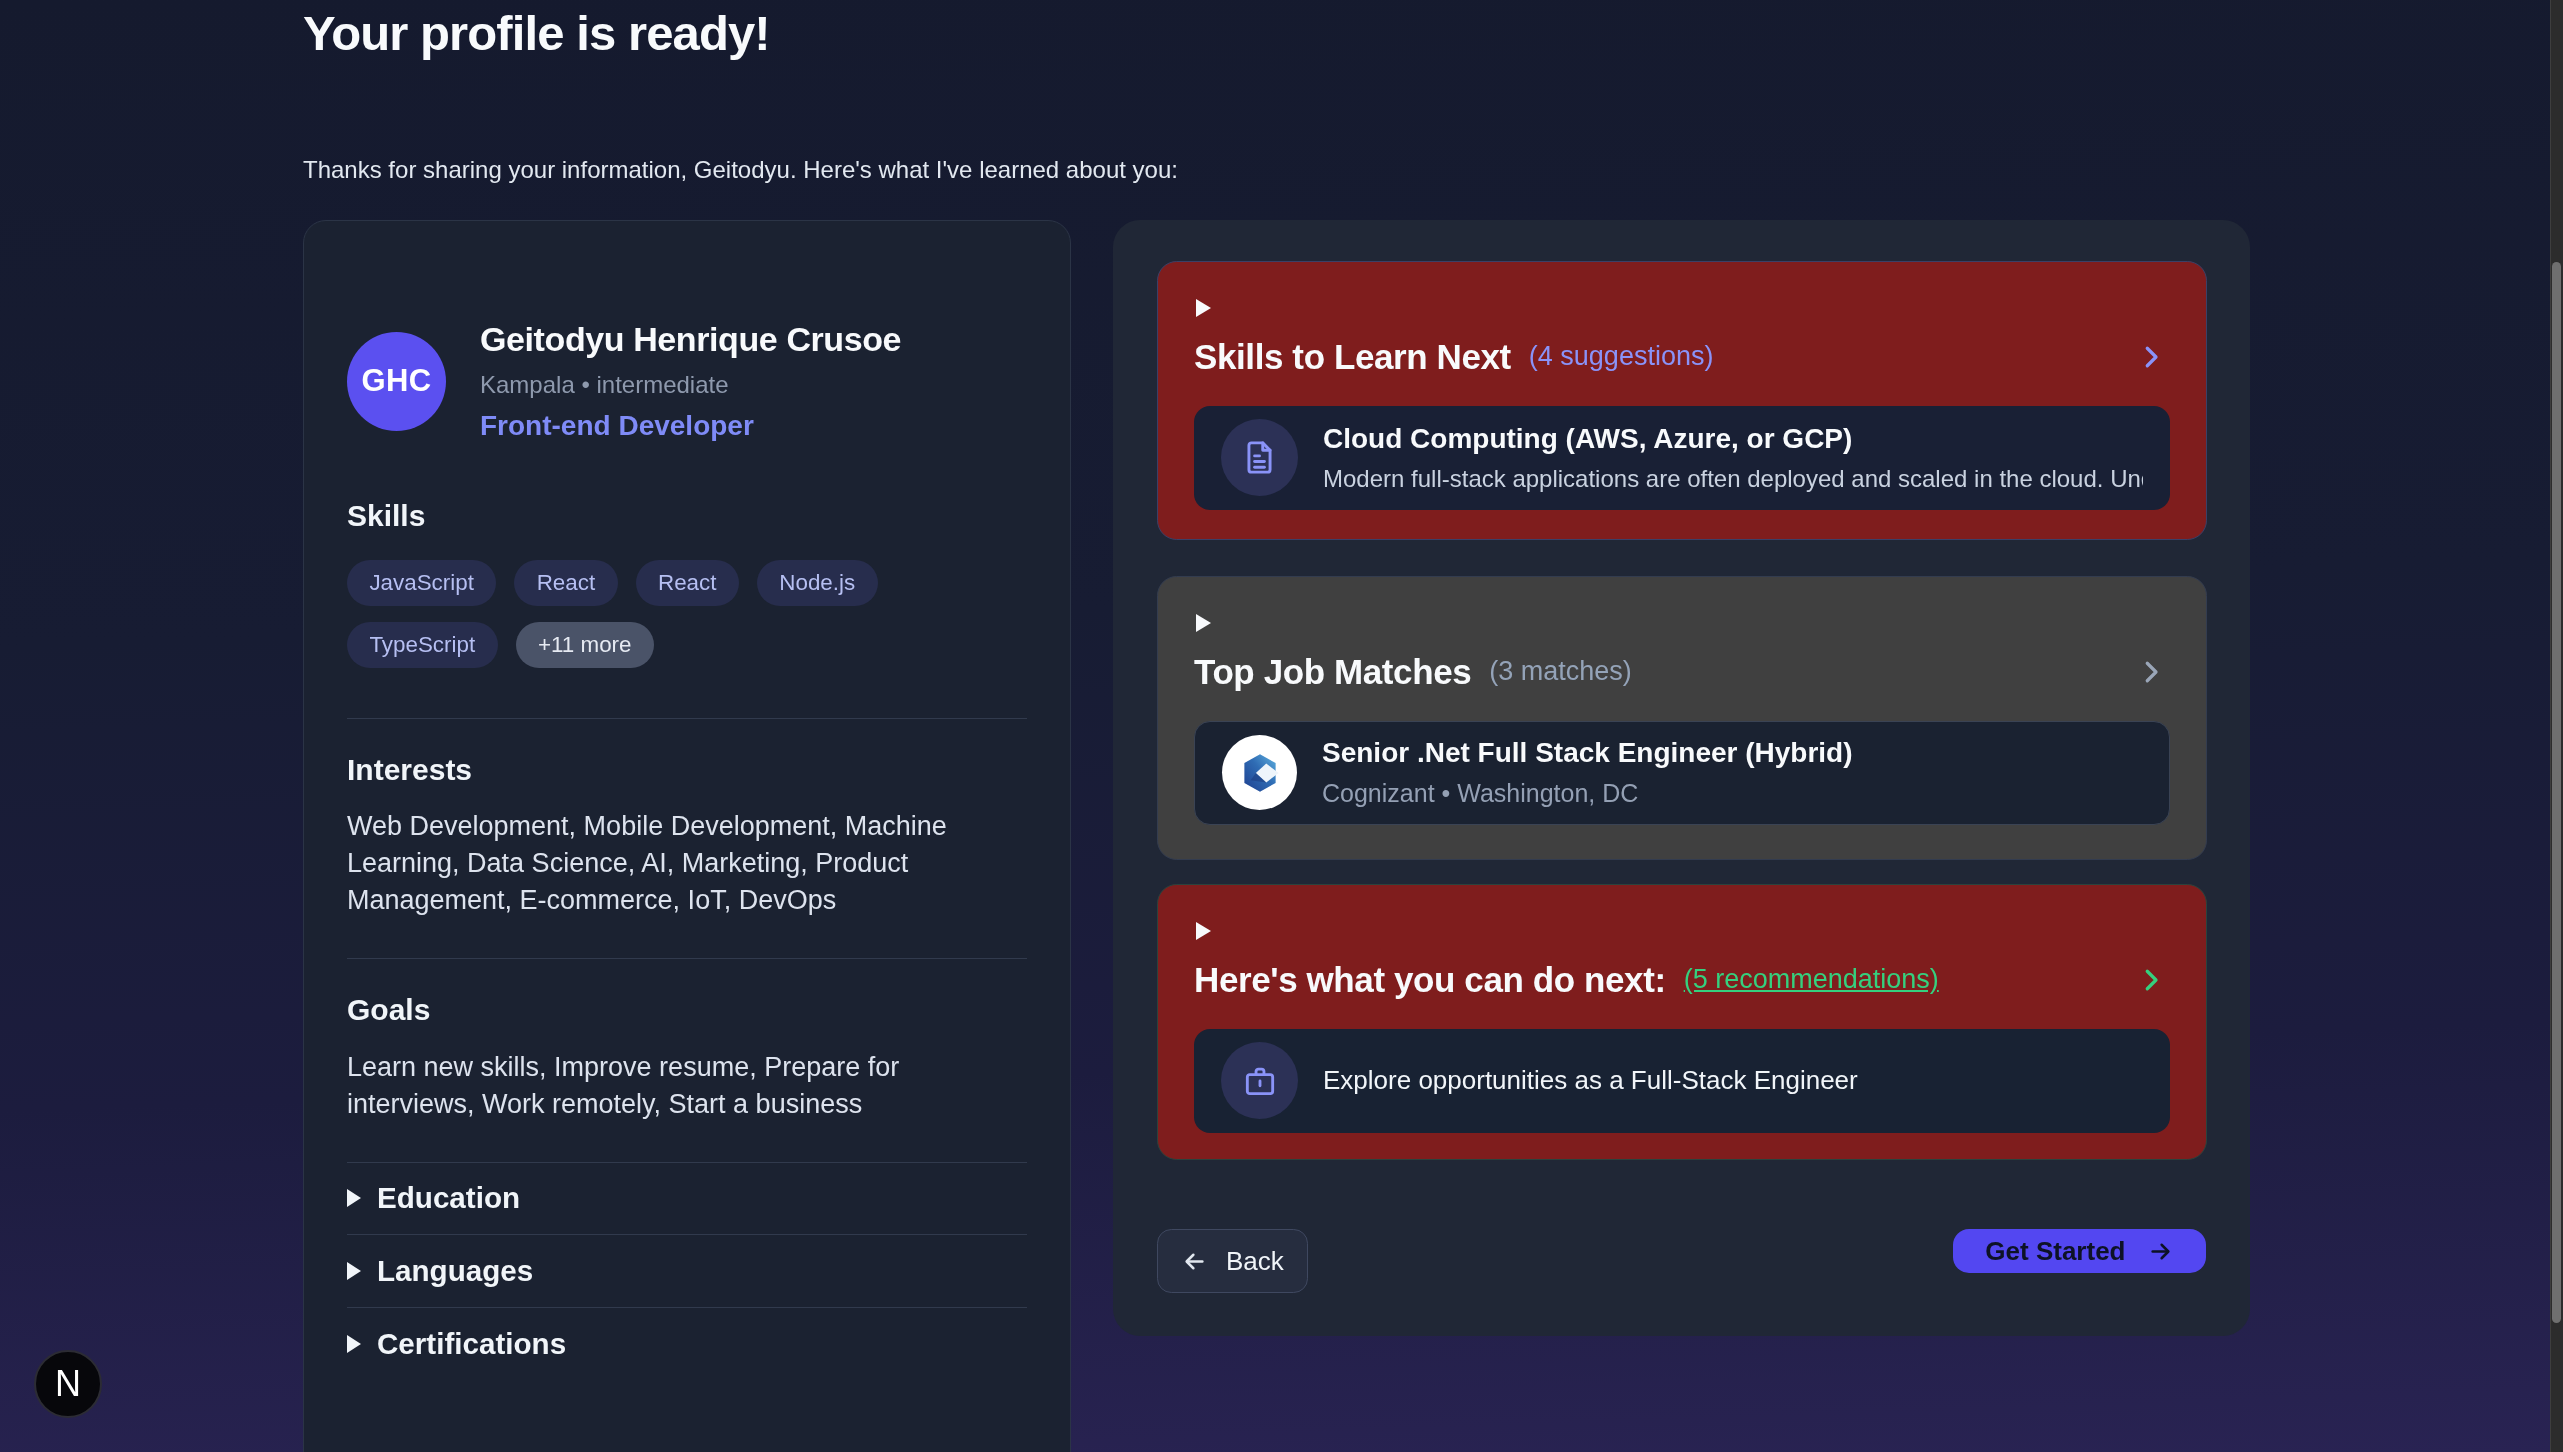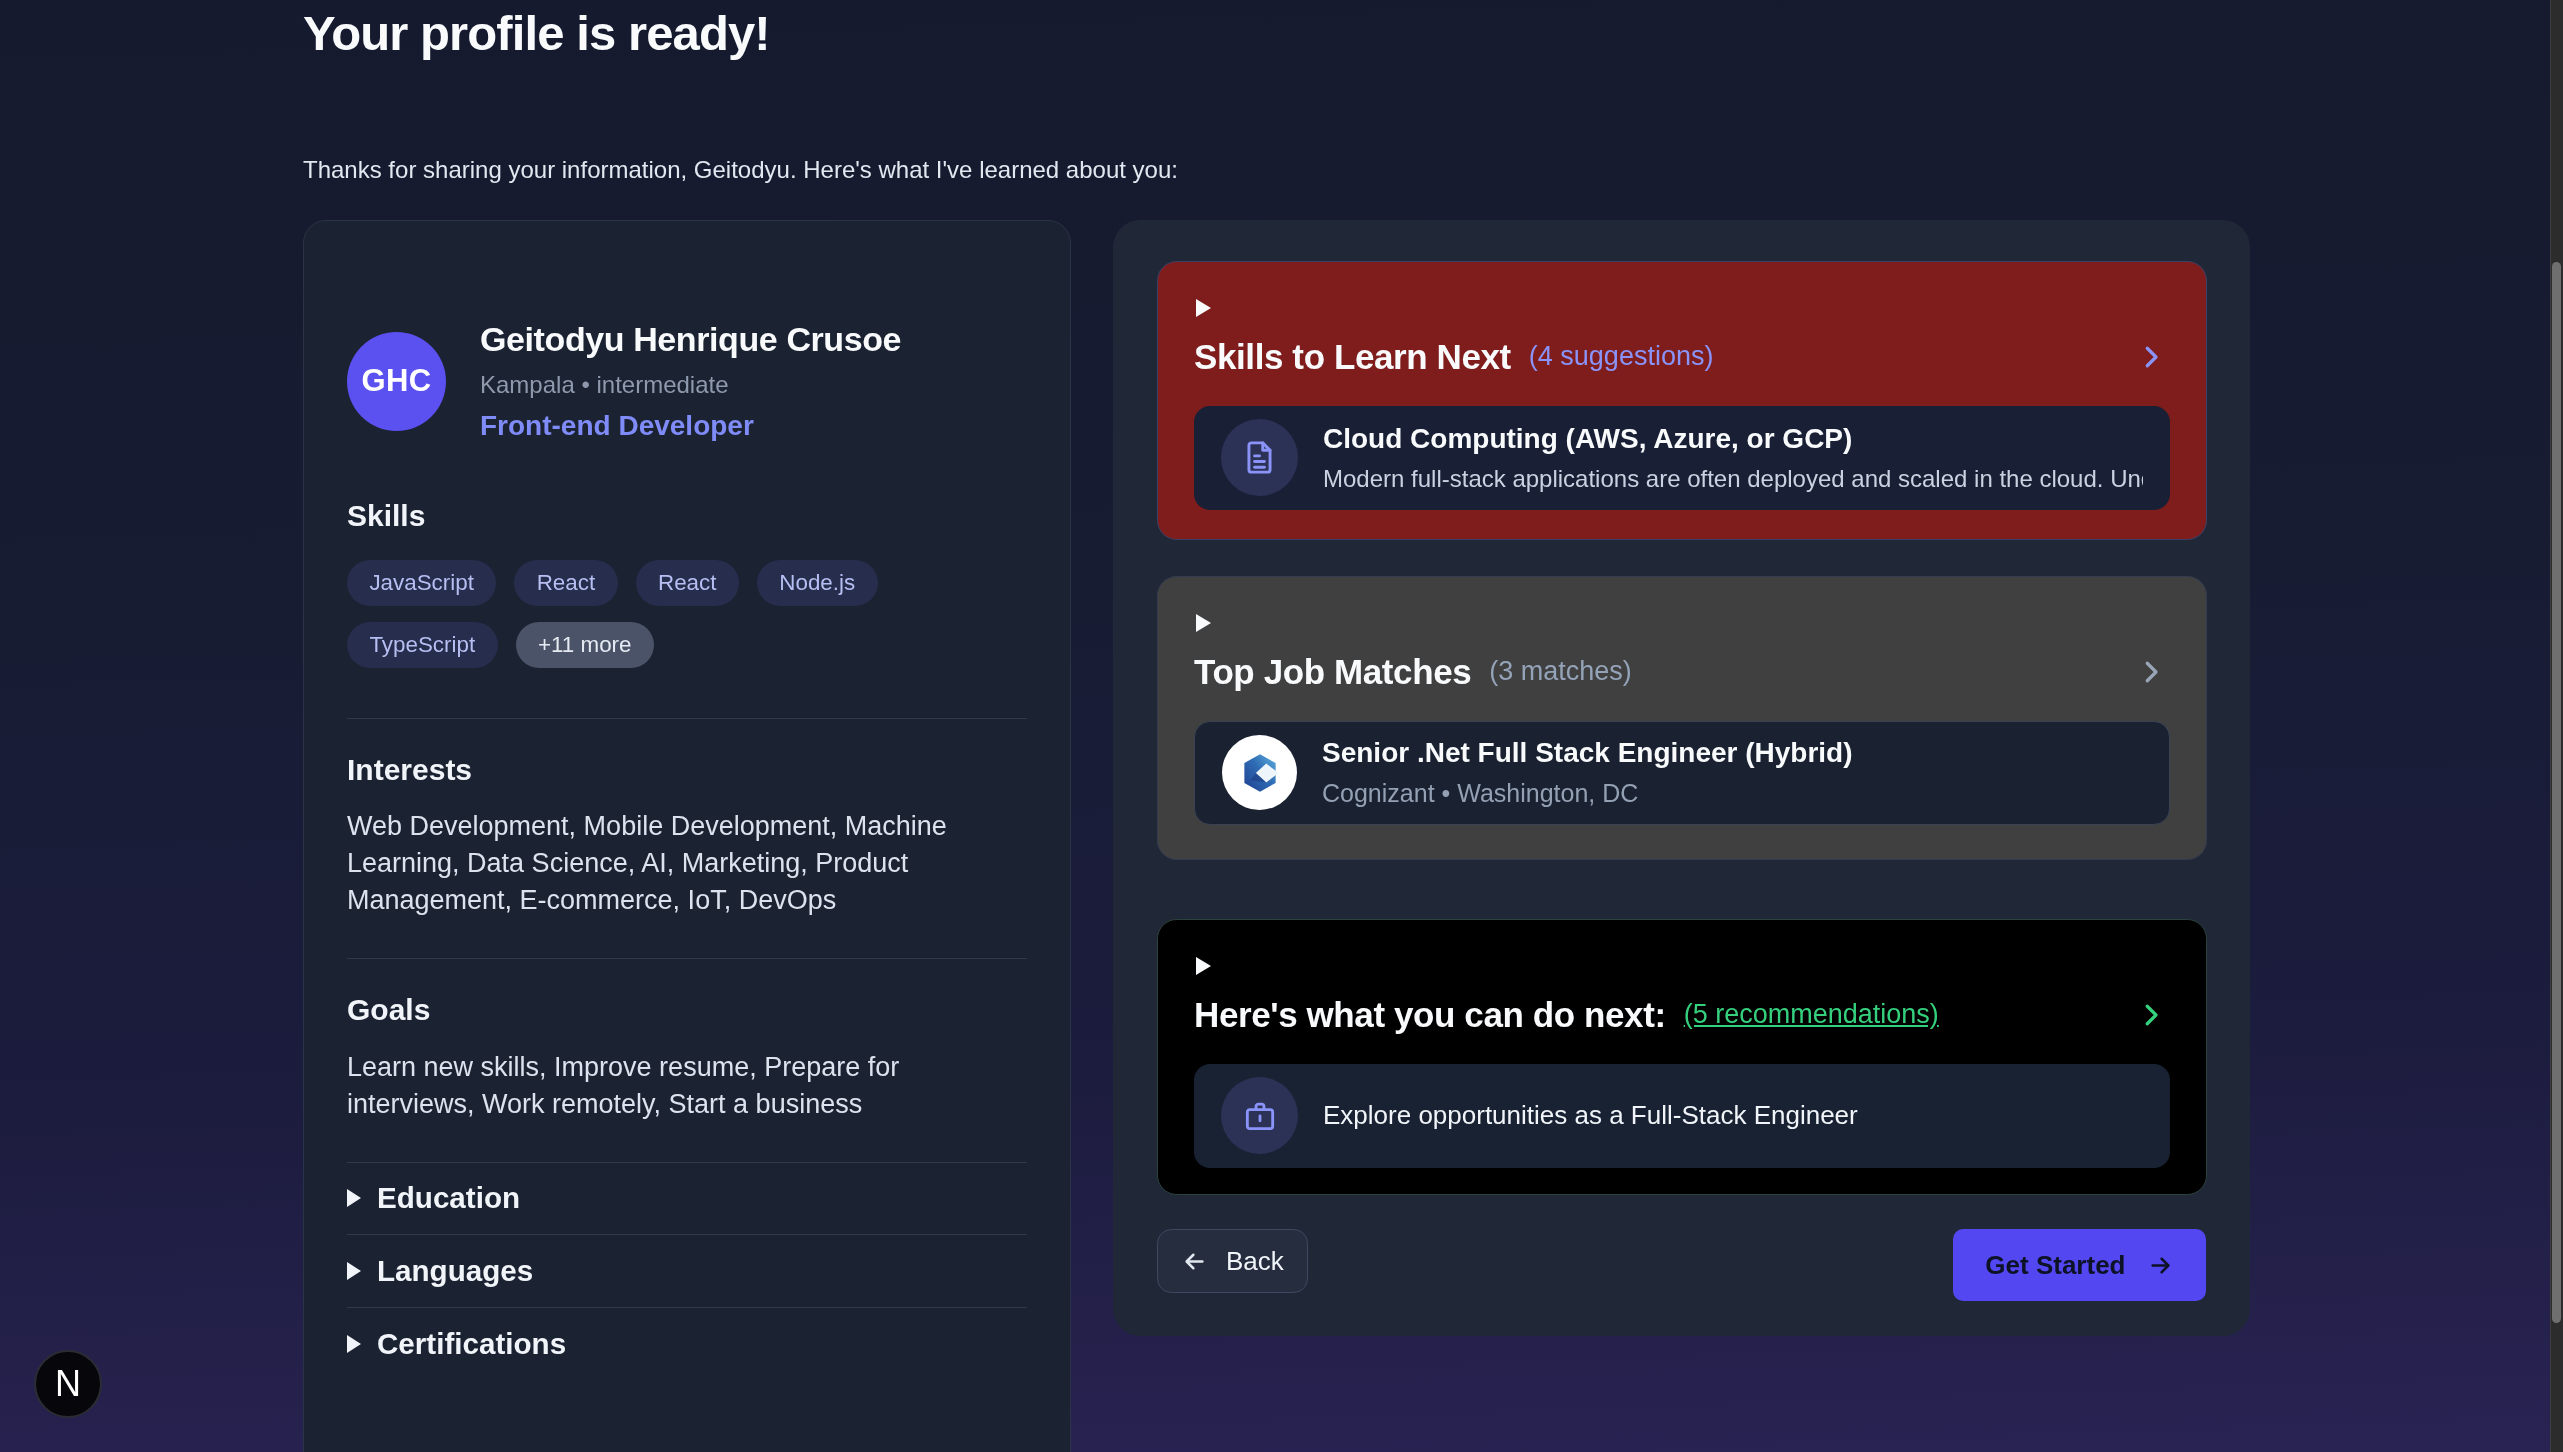--- a/index.html
+++ b/index.html
@@ -37,21 +37,21 @@
   .tri{width:0;height:0;border-top:9.9px solid transparent;border-bottom:9.9px solid transparent;border-left:14.3px solid #f1f5f9;margin-right:16px;}
   .accordion-label{font-size:29.6px;font-weight:700;color:#f1f5f9;}
   
   .insights-panel{
     position:absolute;left:1113px;top:220px;width:1137px;height:1116px;
     background:#202736;border-radius:27px;box-sizing:border-box;
   }
   .insight-card{position:absolute;left:44px;width:1050px;border-radius:19.7px;padding:30px 36px;box-sizing:border-box;}
   .card-skills{top:41px;height:279px;background:#7f1d1d;border:0.9px solid #3a4067;}
   .card-jobs{top:356px;height:284px;background:#404040;border:0.9px solid #333c4f;}
-  .card-next{top:699px;height:276px;background:#000000;border:0.9px solid #2b423d;}
+  .card-next{top:664px;height:276px;background:#7f1d1d;border:0.9px solid #2b423d;}
   .card-marker{width:0;height:0;border-top:9.9px solid transparent;border-bottom:9.9px solid transparent;border-left:15px solid #f8fafc;margin:7.2px 0 19.7px 1.8px;}
   .card-head{display:flex;align-items:center;}
   .card-title{font-size:35px;font-weight:800;letter-spacing:-0.4px;color:#f8fafc;}
   .card-count{font-size:27px;margin-left:18px;}
   .count-indigo{color:#8a93f8;} .count-slate{color:#94a3b8;} .count-green{color:#35d07e;text-decoration:underline;}
   .card-chevron{margin-left:auto;margin-right:3.6px;display:flex;align-items:center;}
   .preview-item{display:flex;align-items:center;gap:25px;border-radius:16px;margin-top:29px;padding:0 27px;height:104px;box-sizing:border-box;}
   .item-skill{background:#192035;}
   .item-job{background:#1a2231;border:0.9px solid #3a4354;}
   .item-next{background:#182233;}
@@ -59,21 +59,21 @@
   .logo-circle{width:75px;height:75px;border-radius:50%;background:#ffffff;display:flex;align-items:center;justify-content:center;flex-shrink:0;}
   .item-text{min-width:0;}
   .item-title{font-size:28px;font-weight:700;color:#f8fafc;white-space:nowrap;}
   .item-desc{font-size:24px;color:#c9d2e0;margin-top:9.9px;white-space:nowrap;overflow:hidden;}
   .item-meta{font-size:25px;color:#94a0b4;margin-top:9.9px;white-space:nowrap;}
   .item-single{font-size:26px;font-weight:400;color:#f1f5f9;white-space:nowrap;}
   
   .back-btn{position:absolute;left:44px;top:1009px;height:64px;padding:0 23px;border-radius:14.3px;
     background:#262d3f;border:0.9px solid #3f4860;color:#f1f5f9;font-size:26px;font-family:inherit;
     display:inline-flex;align-items:center;gap:18px;cursor:pointer;}
-  .get-started-btn{position:absolute;right:44px;top:1009px;height:72px;padding:0 32px;border-radius:10px;
+  .get-started-btn{position:absolute;right:44px;top:1009px;height:44px;padding:0 32px;border-radius:16px;
     background:#5347f1;border:none;color:#0d1226;font-size:26px;font-weight:600;font-family:inherit;
     display:inline-flex;align-items:center;gap:21.5px;cursor:pointer;}
   
   .scrollbar-track{position:absolute;right:0;top:0;width:13.4px;height:1453px;background:#2c2c2c;border-left:0.9px solid #3e3e3e;box-sizing:border-box;}
   .scrollbar-thumb{position:absolute;left:1.8px;top:262px;width:9px;height:1061px;background:#6f6f6f;border-radius:5.4px;}
   .next-badge{position:absolute;left:34px;top:1350px;width:68px;height:68px;border-radius:50%;
     background:#07070b;border:2.7px solid #2c2c34;box-sizing:border-box;
     display:flex;align-items:center;justify-content:center;color:#ffffff;font-size:36px;font-weight:400;cursor:pointer;}
 </style>
 </head>

